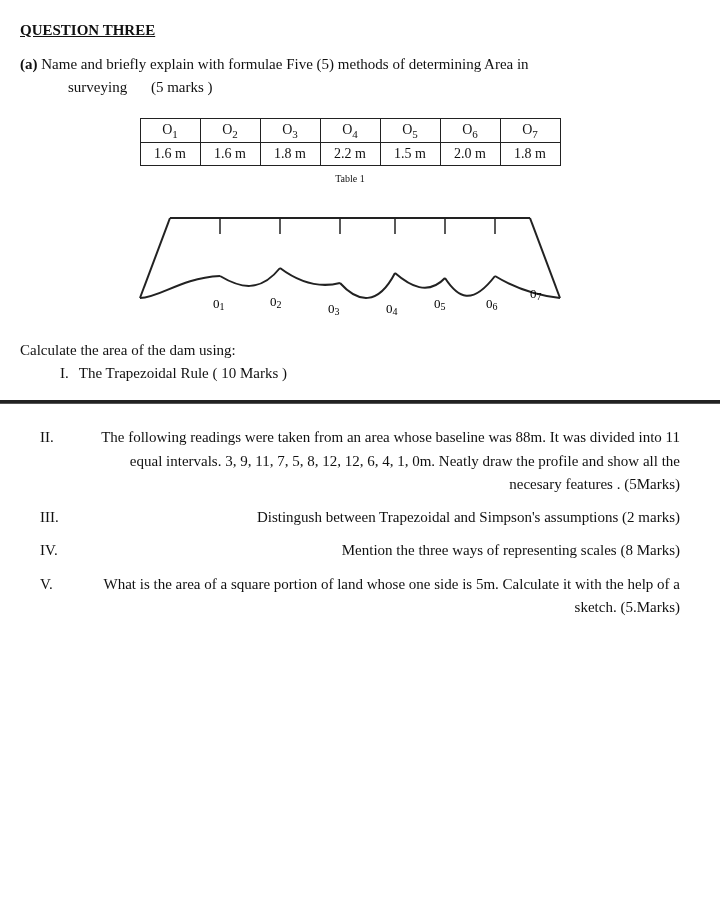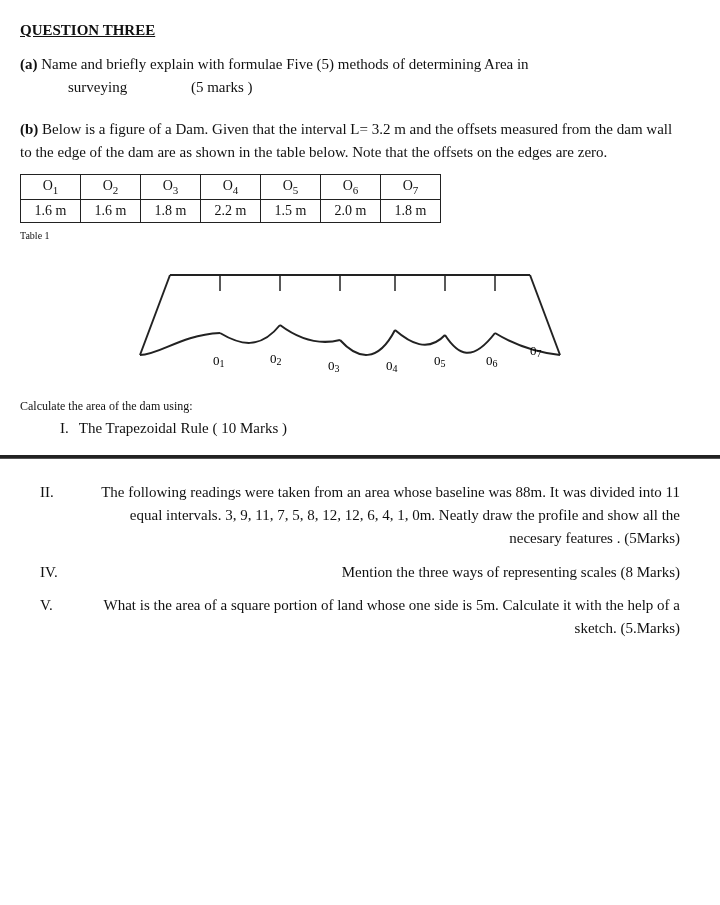--- a/index.html
+++ b/index.html
@@ -31,21 +31,21 @@
     }
 
     .part-b {
       line-height: 1.55;
     }
 
     .table-container {
       margin: 10px auto 4px auto;
       display: flex;
       flex-direction: column;
-      align-items: flex-start;
+      align-items: center;
     }
 
     table.data-table {
       border-collapse: collapse;
       margin-bottom: 4px;
     }
 
     table.data-table td {
       border: 1px solid #222;
       padding: 3px 12px;
@@ -61,21 +61,21 @@
     }
 
     .dam-figure {
       margin: 14px auto 10px auto;
       display: flex;
       justify-content: center;
     }
 
     .calculate-label {
       margin-top: 14px;
-      font-size: 12px;
+      font-size: 15px;
     }
 
     .roman-item {
       margin-left: 40px;
       margin-top: 6px;
       font-size: 15px;
       display: flex;
       gap: 10px;
     }
 
@@ -111,27 +111,23 @@
 
 <div class="page-top">
 
   <div class="question-title">QUESTION THREE</div>
 
   <div class="part-a">
     <span style="font-weight:bold;">(a)</span>
     <span>Name and briefly explain with formulae Five (5) methods of determining Area in</span>
     <br>
     <span style="margin-left:48px;font-family:Liberation Serif, serif;">surveying</span>
-    <span style="margin-left:60px;">(5 marks )</span>
-  </div>
-
-  <div class="part-b">
-    <span style="font-weight:bold;">(b)</span>
-    <span>Below is a figure of a Dam. Given that the interval L= 3.2 m and the offsets measured from the dam wall to the edge of the dam are as shown in the table below. Note that the offsets on the edges are zero.</span>
-  </div>
+    <span style="margin-left:20px;">(5 marks )</span>
+  </div>
+
 
   <div class="table-container">
     <table class="data-table">
       <tbody>
           <tr>
         <td>O<span class="subscript">1</span></td>
         <td>O<span class="subscript">2</span></td>
         <td>O<span class="subscript">3</span></td>
         <td>O<span class="subscript">4</span></td>
         <td>O<span class="subscript">5</span></td>
@@ -203,20 +199,24 @@
     <span>The Trapezoidal Rule ( 10 Marks )</span>
   </div>
 </div>
 
 <div class="page-bottom">
   <div class="bottom-item">
     <span class="roman-num">II.</span>
     <span class="bottom-text">The following readings were taken from an area whose baseline was 88m. It was divided into 11 equal intervals. 3, 9, 11, 7, 5, 8, 12, 12, 6, 4, 1, 0m. Neatly draw the profile and show all the necesary features . (5Marks)</span>
   </div>
   <div class="bottom-item">
+    <span class="roman-num">III.</span>
+    <span class="bottom-text">Distingush between Trapezoidal and Simpson's assumptions (2 marks)</span>
+  </div>
+  <div class="bottom-item">
     <span class="roman-num">IV.</span>
     <span class="bottom-text">Mention the three ways of representing scales (8 Marks)</span>
   </div>
   <div class="bottom-item">
     <span class="roman-num">V.</span>
     <span class="bottom-text">What is the area of a square portion of land whose one side is 5m. Calculate it with the help of a sketch.       (5.Marks)</span>
   </div>
 </div>
 
 </body></html>

